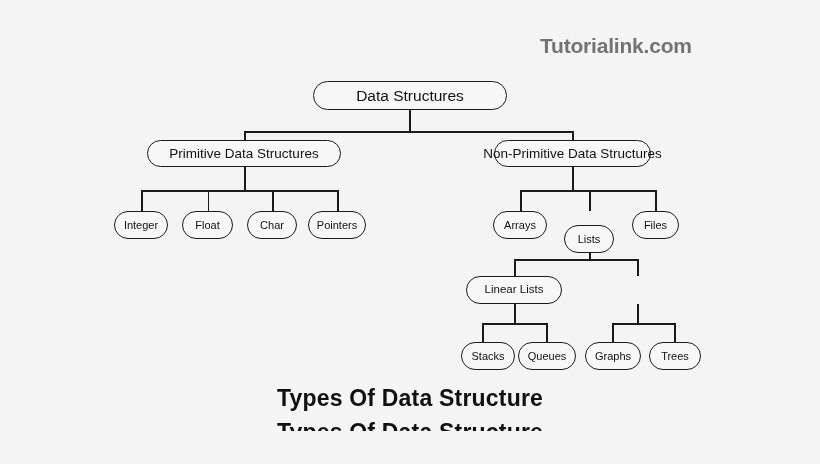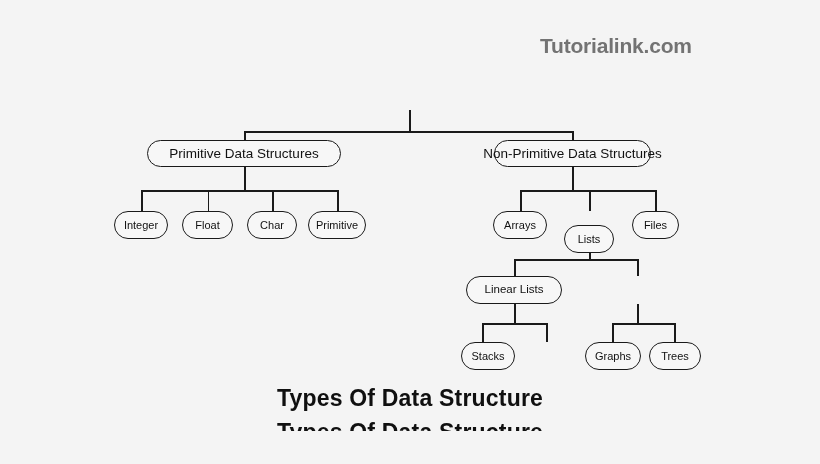--- a/index.html
+++ b/index.html
@@ -111,36 +111,38 @@
   <div class="edge v" style="left:514px; top:304px; height:20px;"></div>
   <div class="edge h" style="left:482px; top:323.4px; width:66px;"></div>
   <div class="edge v" style="left:482px; top:323.4px; height:19px;"></div>
   <div class="edge v" style="left:546.4px; top:323.4px; height:19px;"></div>
 
   <div class="edge v" style="left:637.4px; top:304px; height:20px;"></div>
   <div class="edge h" style="left:612px; top:323.4px; width:64px;"></div>
   <div class="edge v" style="left:612px; top:323.4px; height:19px;"></div>
   <div class="edge v" style="left:674.4px; top:323.4px; height:19px;"></div>
 
+  <div class="node lvl1" style="left:313px; top:81px; width:194px; height:29px;">Data Structures</div>
 
   <div class="node lvl2" style="left:147px; top:140px; width:194px; height:27px;">Primitive Data Structures</div>
 
   <div class="node lvl2" style="left:494px; top:140px; width:157px; height:27px;">Non-Primitive Data Structures</div>
 
   <div class="node lvl3" style="left:114px; top:211px; width:54px; height:28px;">Integer</div>
   <div class="node lvl3" style="left:182px; top:211px; width:51px; height:28px;">Float</div>
   <div class="node lvl3" style="left:247px; top:211px; width:50px; height:28px;">Char</div>
-  <div class="node lvl3" style="left:308px; top:211px; width:58px; height:28px;">Primitive</div>
+  <div class="node lvl3" style="left:308px; top:211px; width:58px; height:28px;">Pointers</div>
 
   <div class="node lvl3" style="left:493px; top:211px; width:54px; height:28px;">Arrays</div>
   <div class="node lvl3" style="left:564px; top:225px; width:50px; height:28px;">Lists</div>
   <div class="node lvl3" style="left:632px; top:211px; width:47px; height:28px;">Files</div>
 
   <div class="node lvl4" style="left:466px; top:276px; width:96px; height:28px;text-align:right;">Linear Lists</div>
 
   <div class="node lvl5" style="left:461px; top:342px; width:54px; height:28px;">Stacks</div>
+  <div class="node lvl5" style="left:518px; top:342px; width:58px; height:28px;">Queues</div>
   <div class="node lvl5" style="left:585px; top:342px; width:56px; height:28px;">Graphs</div>
   <div class="node lvl5" style="left:649px; top:342px; width:52px; height:28px;">Trees</div>
 
   <div class="caption caption-main">Types Of Data Structure</div>
   <div class="caption caption-clipped">Types Of Data Structure</div>
 
 </div>
 
 </body></html>

